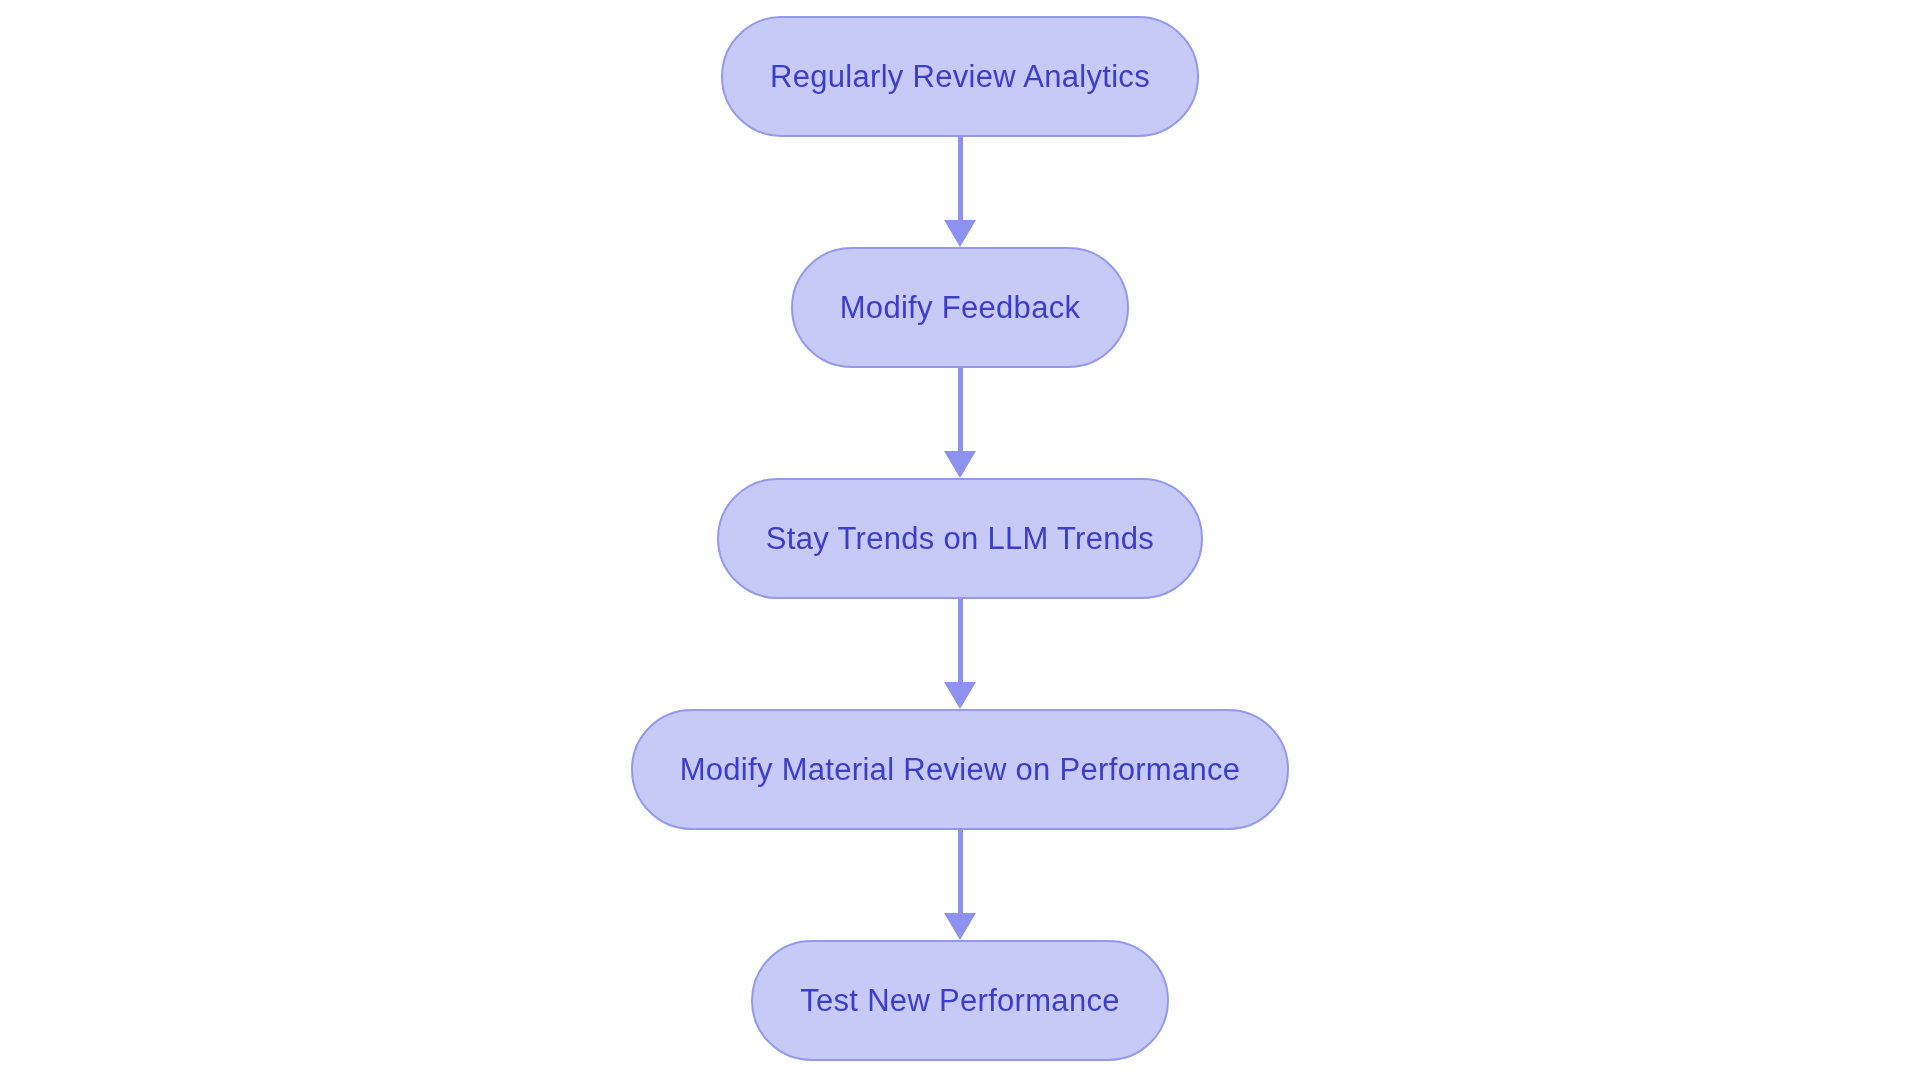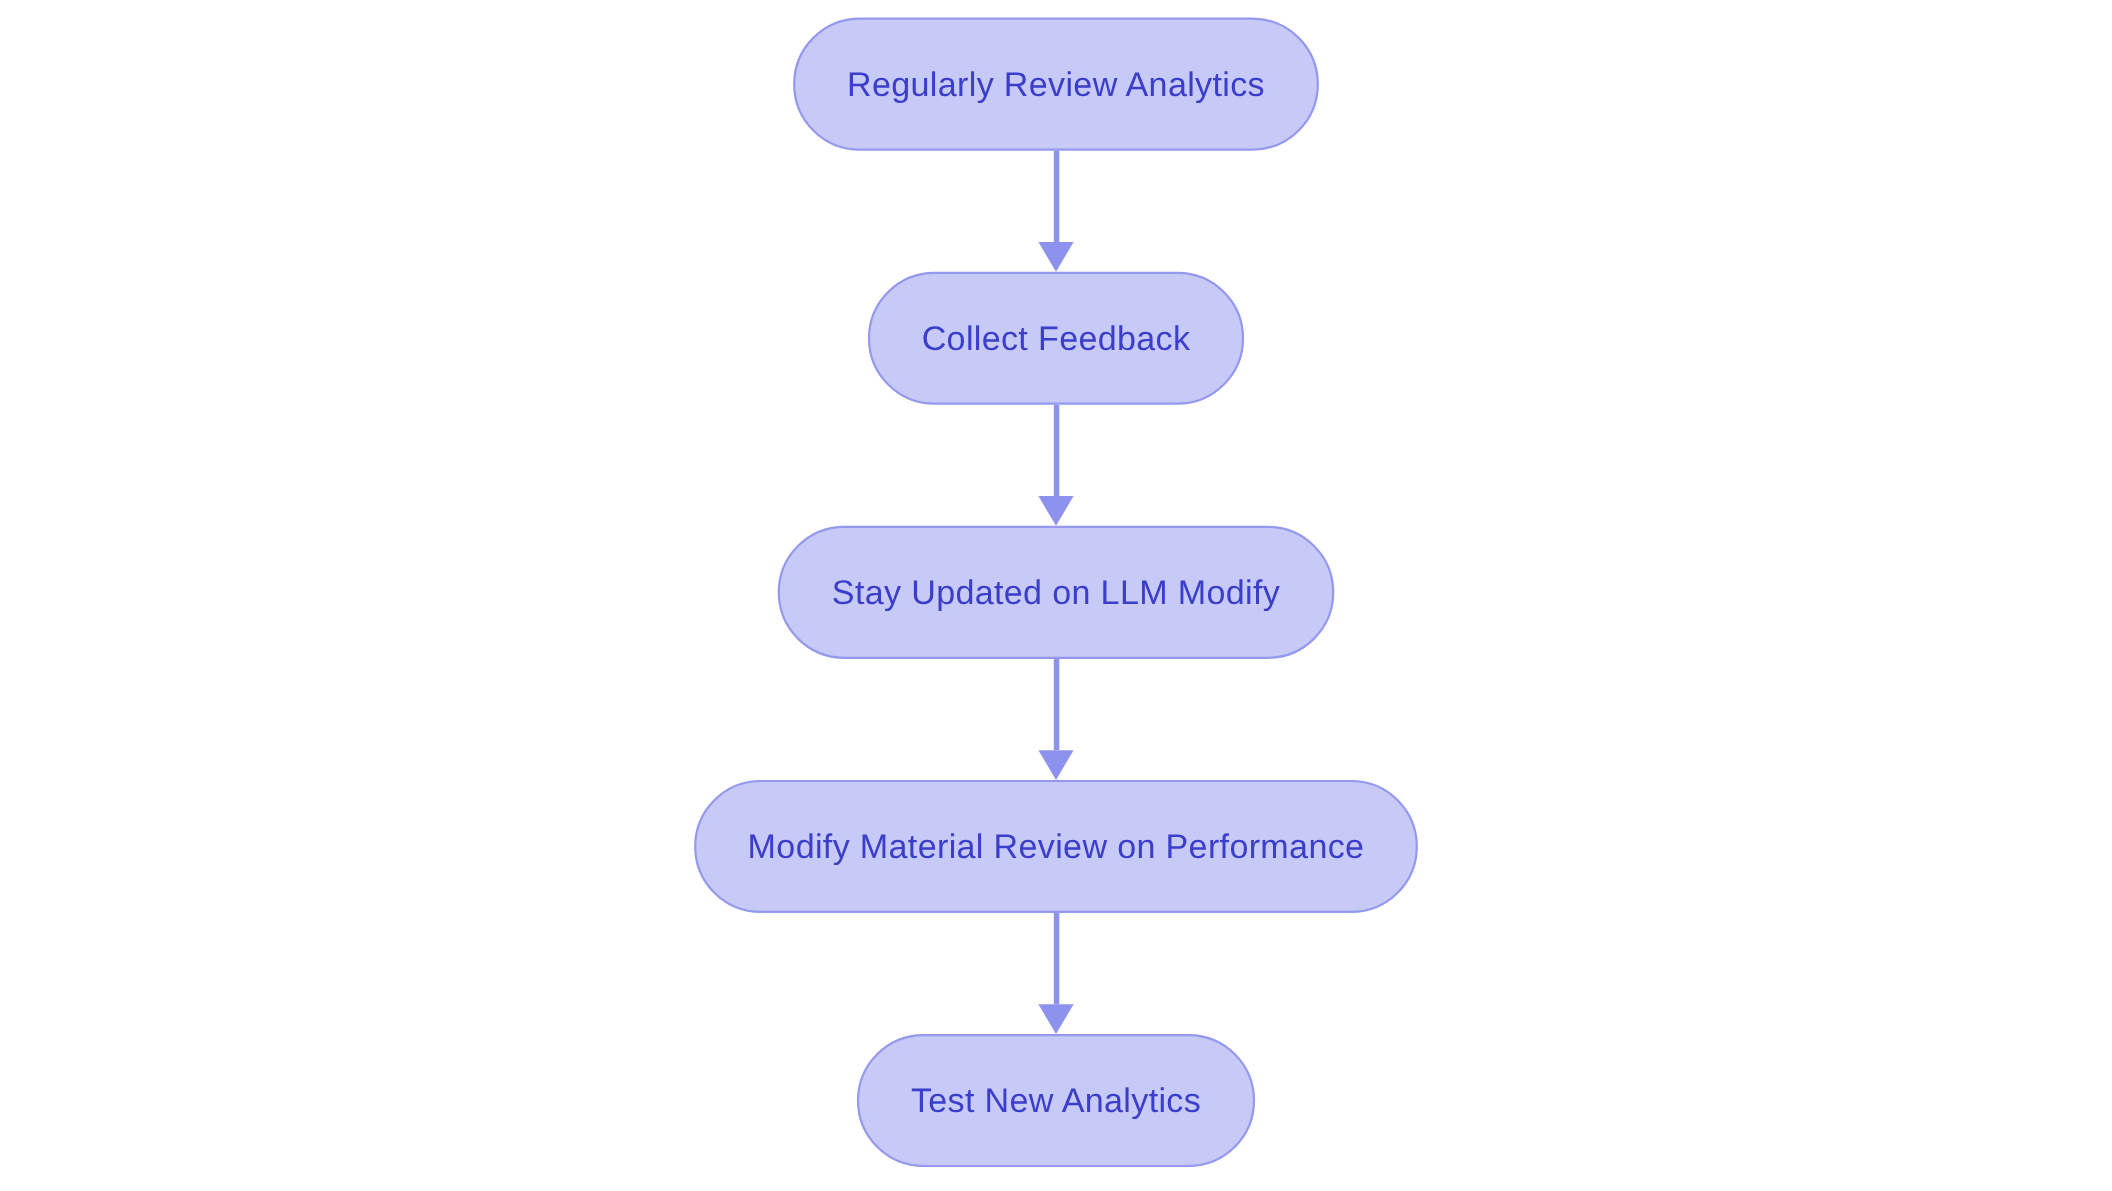--- a/index.html
+++ b/index.html
@@ -69,43 +69,43 @@
   <div class="flow-node">
     <span>Regularly Review Analytics</span>
   </div>
 
   <div class="flow-arrow">
     <div class="shaft"></div>
     <div class="head"></div>
   </div>
 
   <div class="flow-node">
-    <span>Collect Feedback</span>
+    <span>Modify Feedback</span>
   </div>
 
   <div class="flow-arrow">
     <div class="shaft"></div>
     <div class="head"></div>
   </div>
 
   <div class="flow-node">
-    <span>Stay Updated on LLM Modify</span>
+    <span>Stay Trends on LLM Trends</span>
   </div>
 
   <div class="flow-arrow">
     <div class="shaft"></div>
     <div class="head"></div>
   </div>
 
   <div class="flow-node">
     <span>Modify Material Review on Performance</span>
   </div>
 
   <div class="flow-arrow">
     <div class="shaft"></div>
     <div class="head"></div>
   </div>
 
   <div class="flow-node">
-    <span>Test New Analytics</span>
+    <span>Test New Performance</span>
   </div>
 
 </div>
 
 </body></html>

